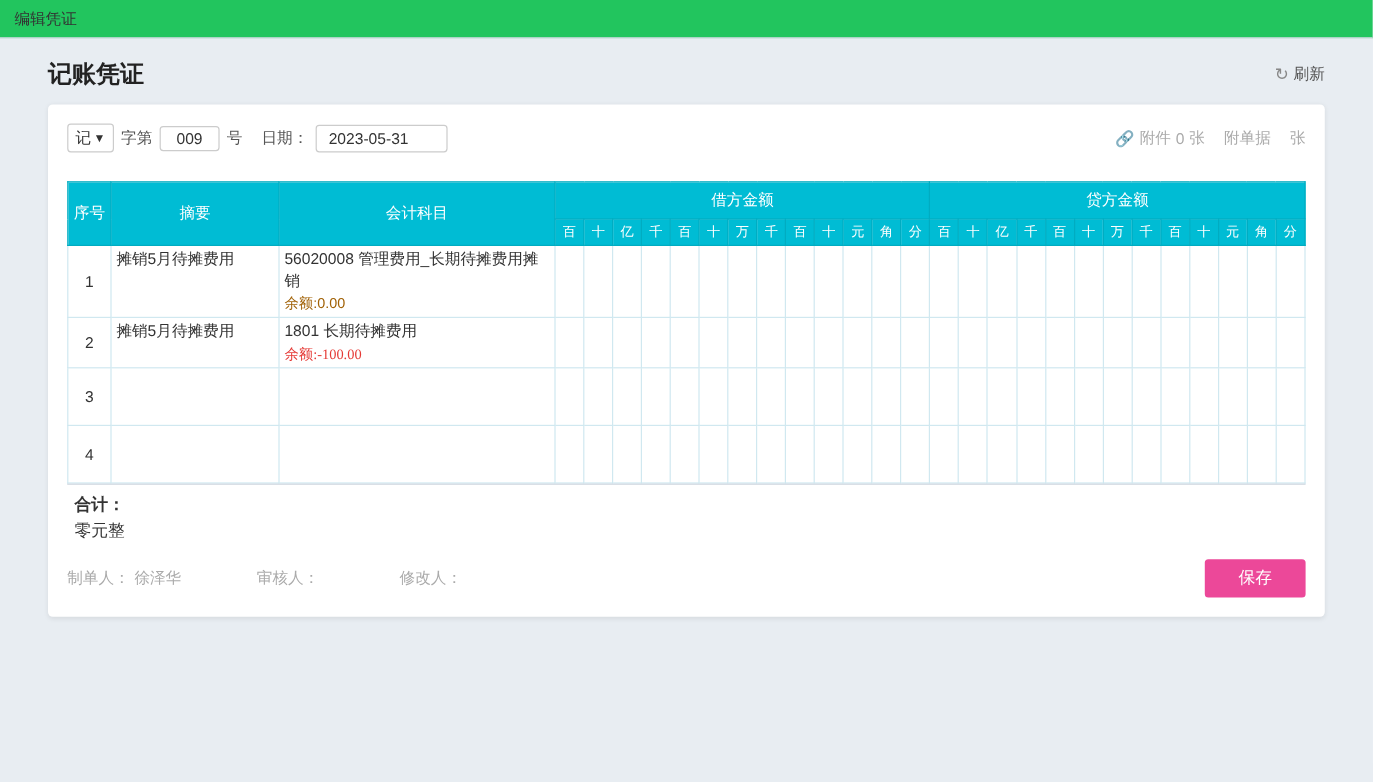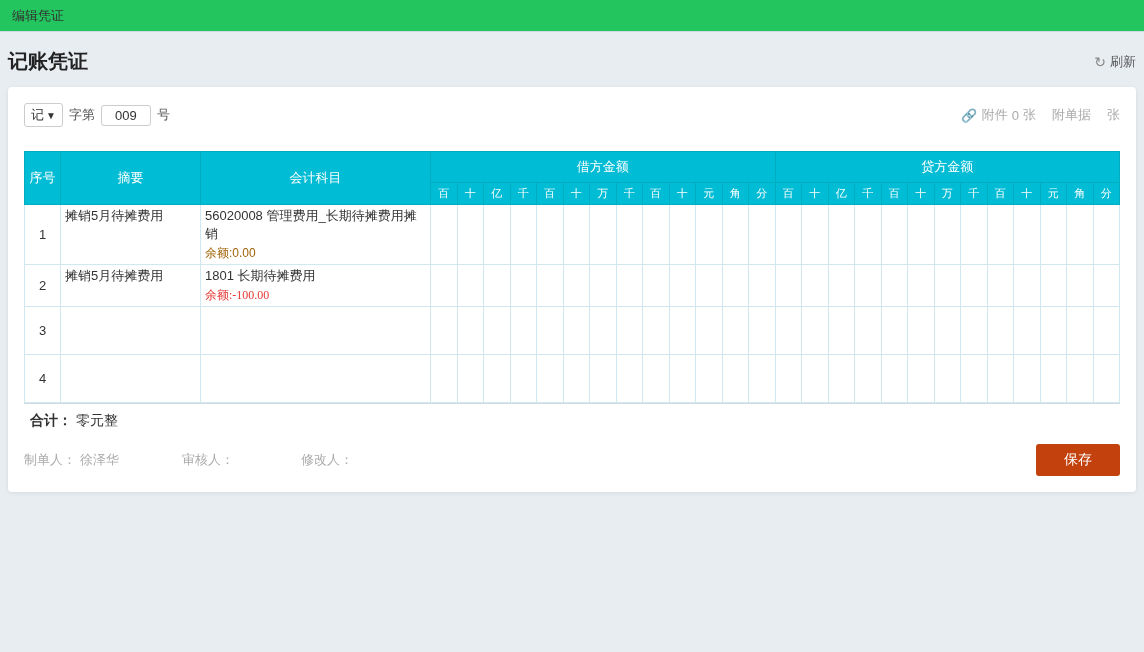--- a/index.html
+++ b/index.html
@@ -15,21 +15,21 @@
       background: #22c55e;
       border-bottom: 1px solid #d0d8e0;
       padding: 6px 12px;
       font-size: 13px;
       color: #333;
       height: 32px;
       display: flex;
       align-items: center;
     }
     .main-content {
-      padding: 16px 8px;
+      padding: 16px 40px;
       background: #e8edf2;
       height: calc(652px - 32px);
       overflow: hidden;
     }
     .page-header {
       display: flex;
       justify-content: space-between;
       align-items: center;
       margin-bottom: 12px;
     }
@@ -194,21 +194,21 @@
     }
     .footer-field {
       display: flex;
       align-items: center;
       gap: 4px;
     }
     .save-btn-wrap {
       margin-left: auto;
     }
     .save-btn {
-      background: #c2410c;
+      background: #ec4899;
       color: #fff;
       border: none;
       border-radius: 3px;
       padding: 7px 28px;
       font-size: 14px;
       cursor: pointer;
     }
   </style>
 </head>
 <body>
@@ -231,20 +231,24 @@
 
     <div class="voucher-meta">
       <div class="meta-group">
         <div class="ji-select">
           <span>记</span>
           <span style="font-size:10px;">▼</span>
         </div>
         <span class="meta-label">字第</span>
         <input class="zi-di-input" type="text" value="009" style="">
         <span class="meta-label">号</span>
+      </div>
+      <div class="meta-group">
+        <span class="meta-label">日期：</span>
+        <input class="date-input" type="text" value="2023-05-31" style="">
       </div>
       <div class="meta-right">
         <span class="attach-info">
           <span>🔗</span>
           <span>附件</span>
           <span>0</span>
           <span>张</span>
         </span>
         <span class="attach-link">附单据</span>
         <span class="zhang-input">张</span>
@@ -416,21 +420,21 @@
             <td class="col-digit"></td>
             <td class="col-digit"></td>
             <td class="col-digit"></td>
             <td class="col-digit"></td>
             <td class="col-digit"></td>
             <td class="col-digit"></td>
           </tr>
         </tbody>
     </table>
 
-    <div class="total-row" style="padding: 8px 6px 4px 6px; display:flex; gap:4px;">
+    <div class="total-row" style="padding: 8px 6px 4px 6px; display:flex; gap:4px;flex-direction:column;">
       <span class="total-label">合计：</span>
       <span class="total-amount">零元整</span>
     </div>
 
     <div class="footer-row">
       <div class="footer-field">
         <span>制单人：</span>
         <span>徐泽华</span>
       </div>
       <div class="footer-field">

